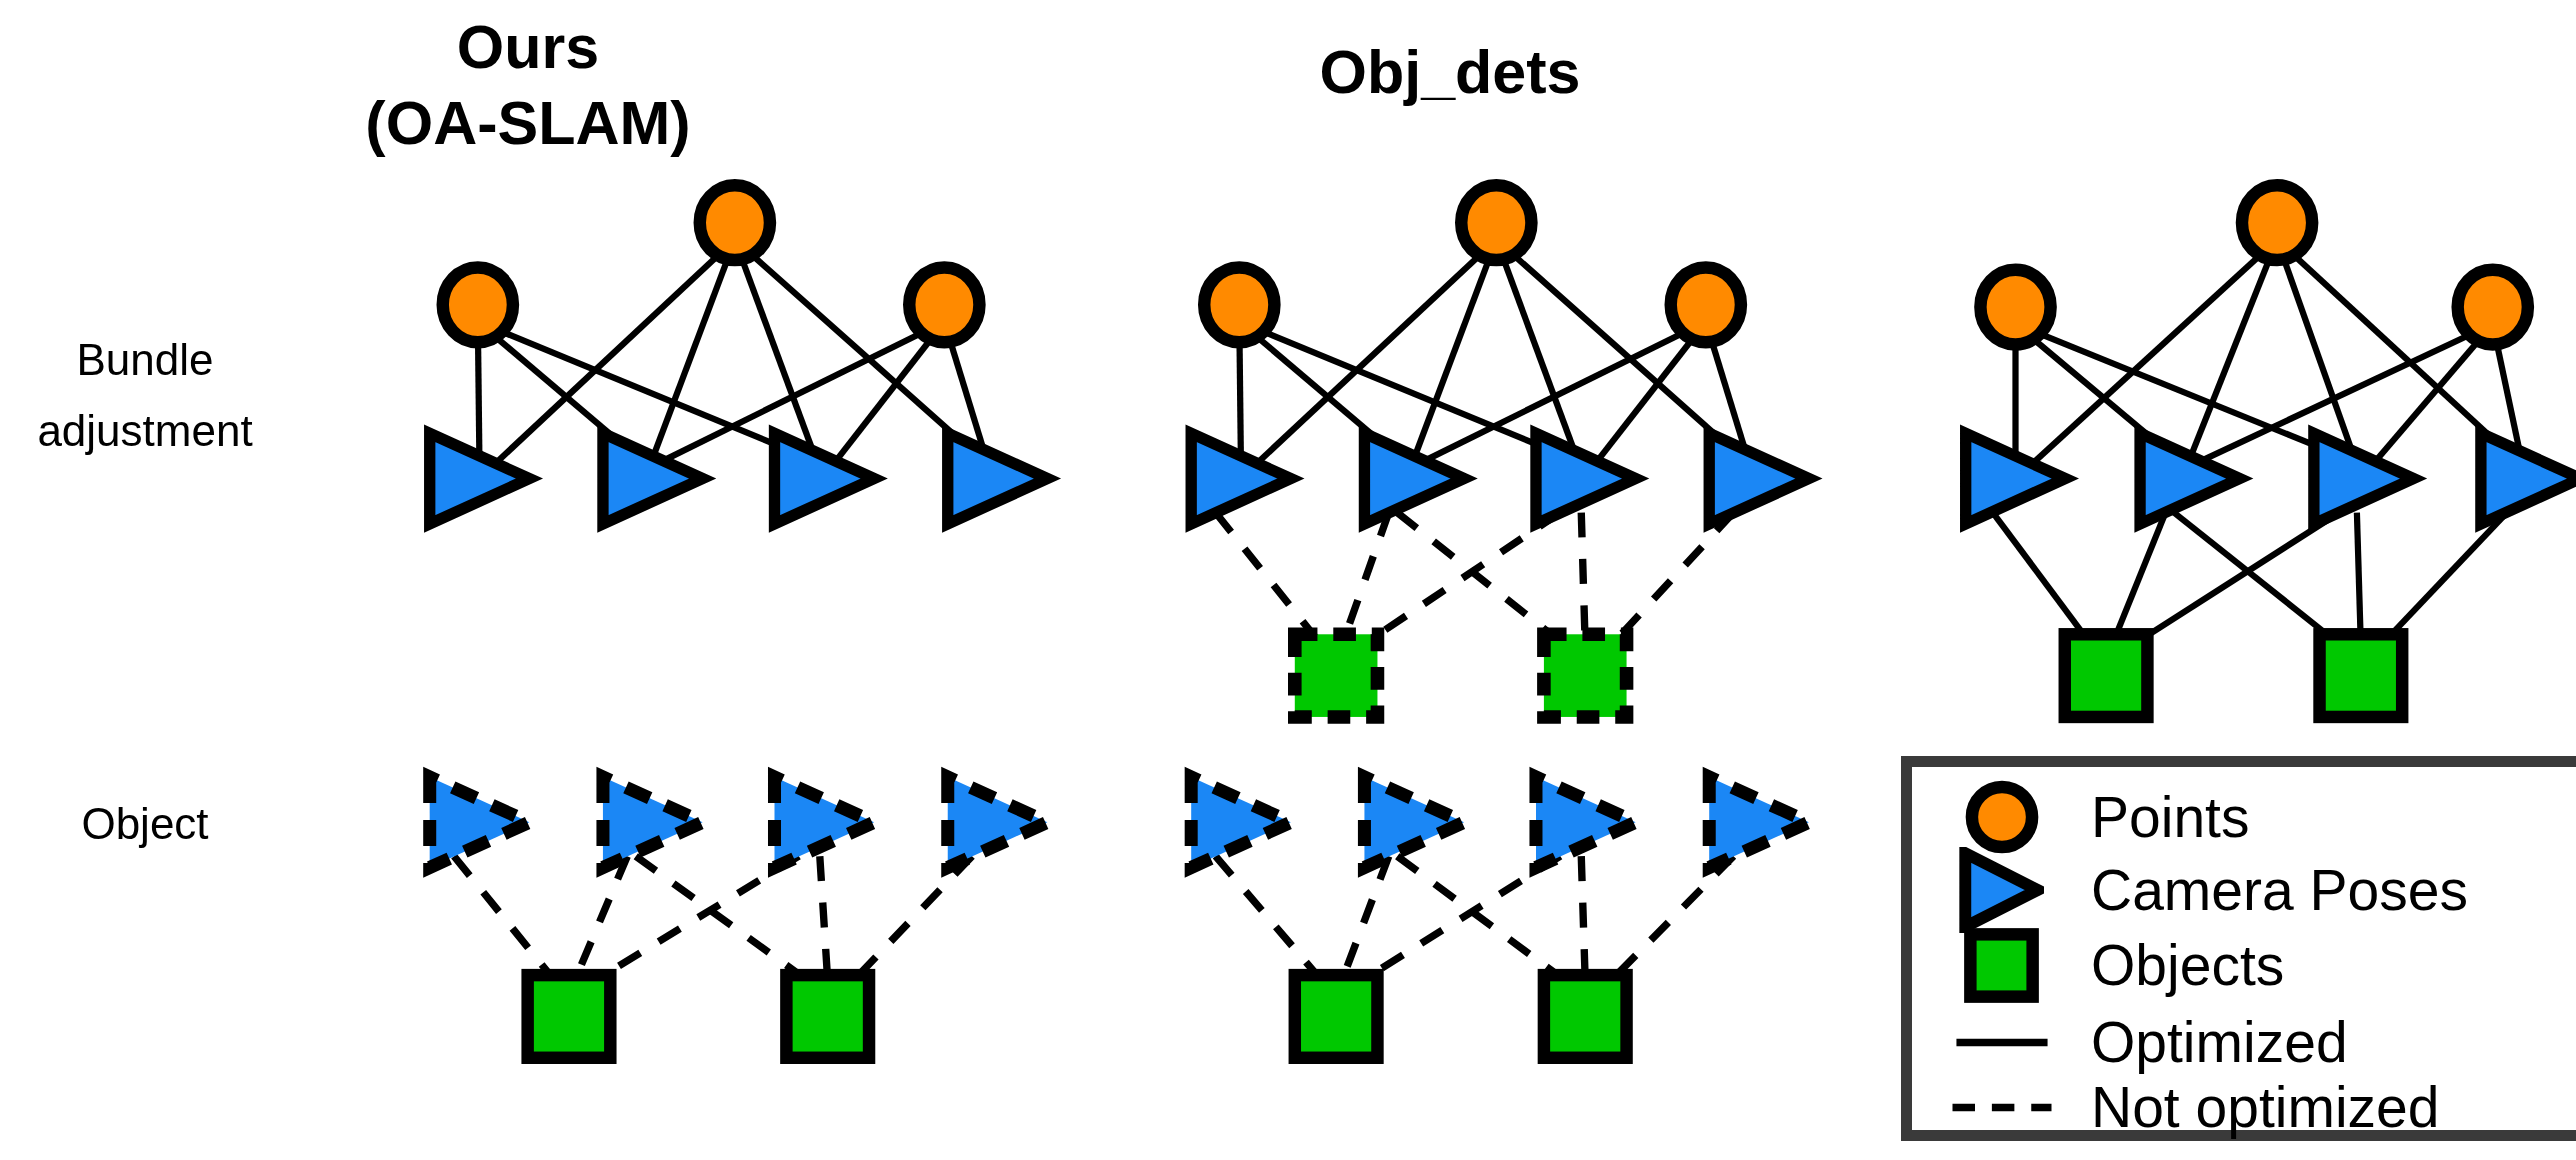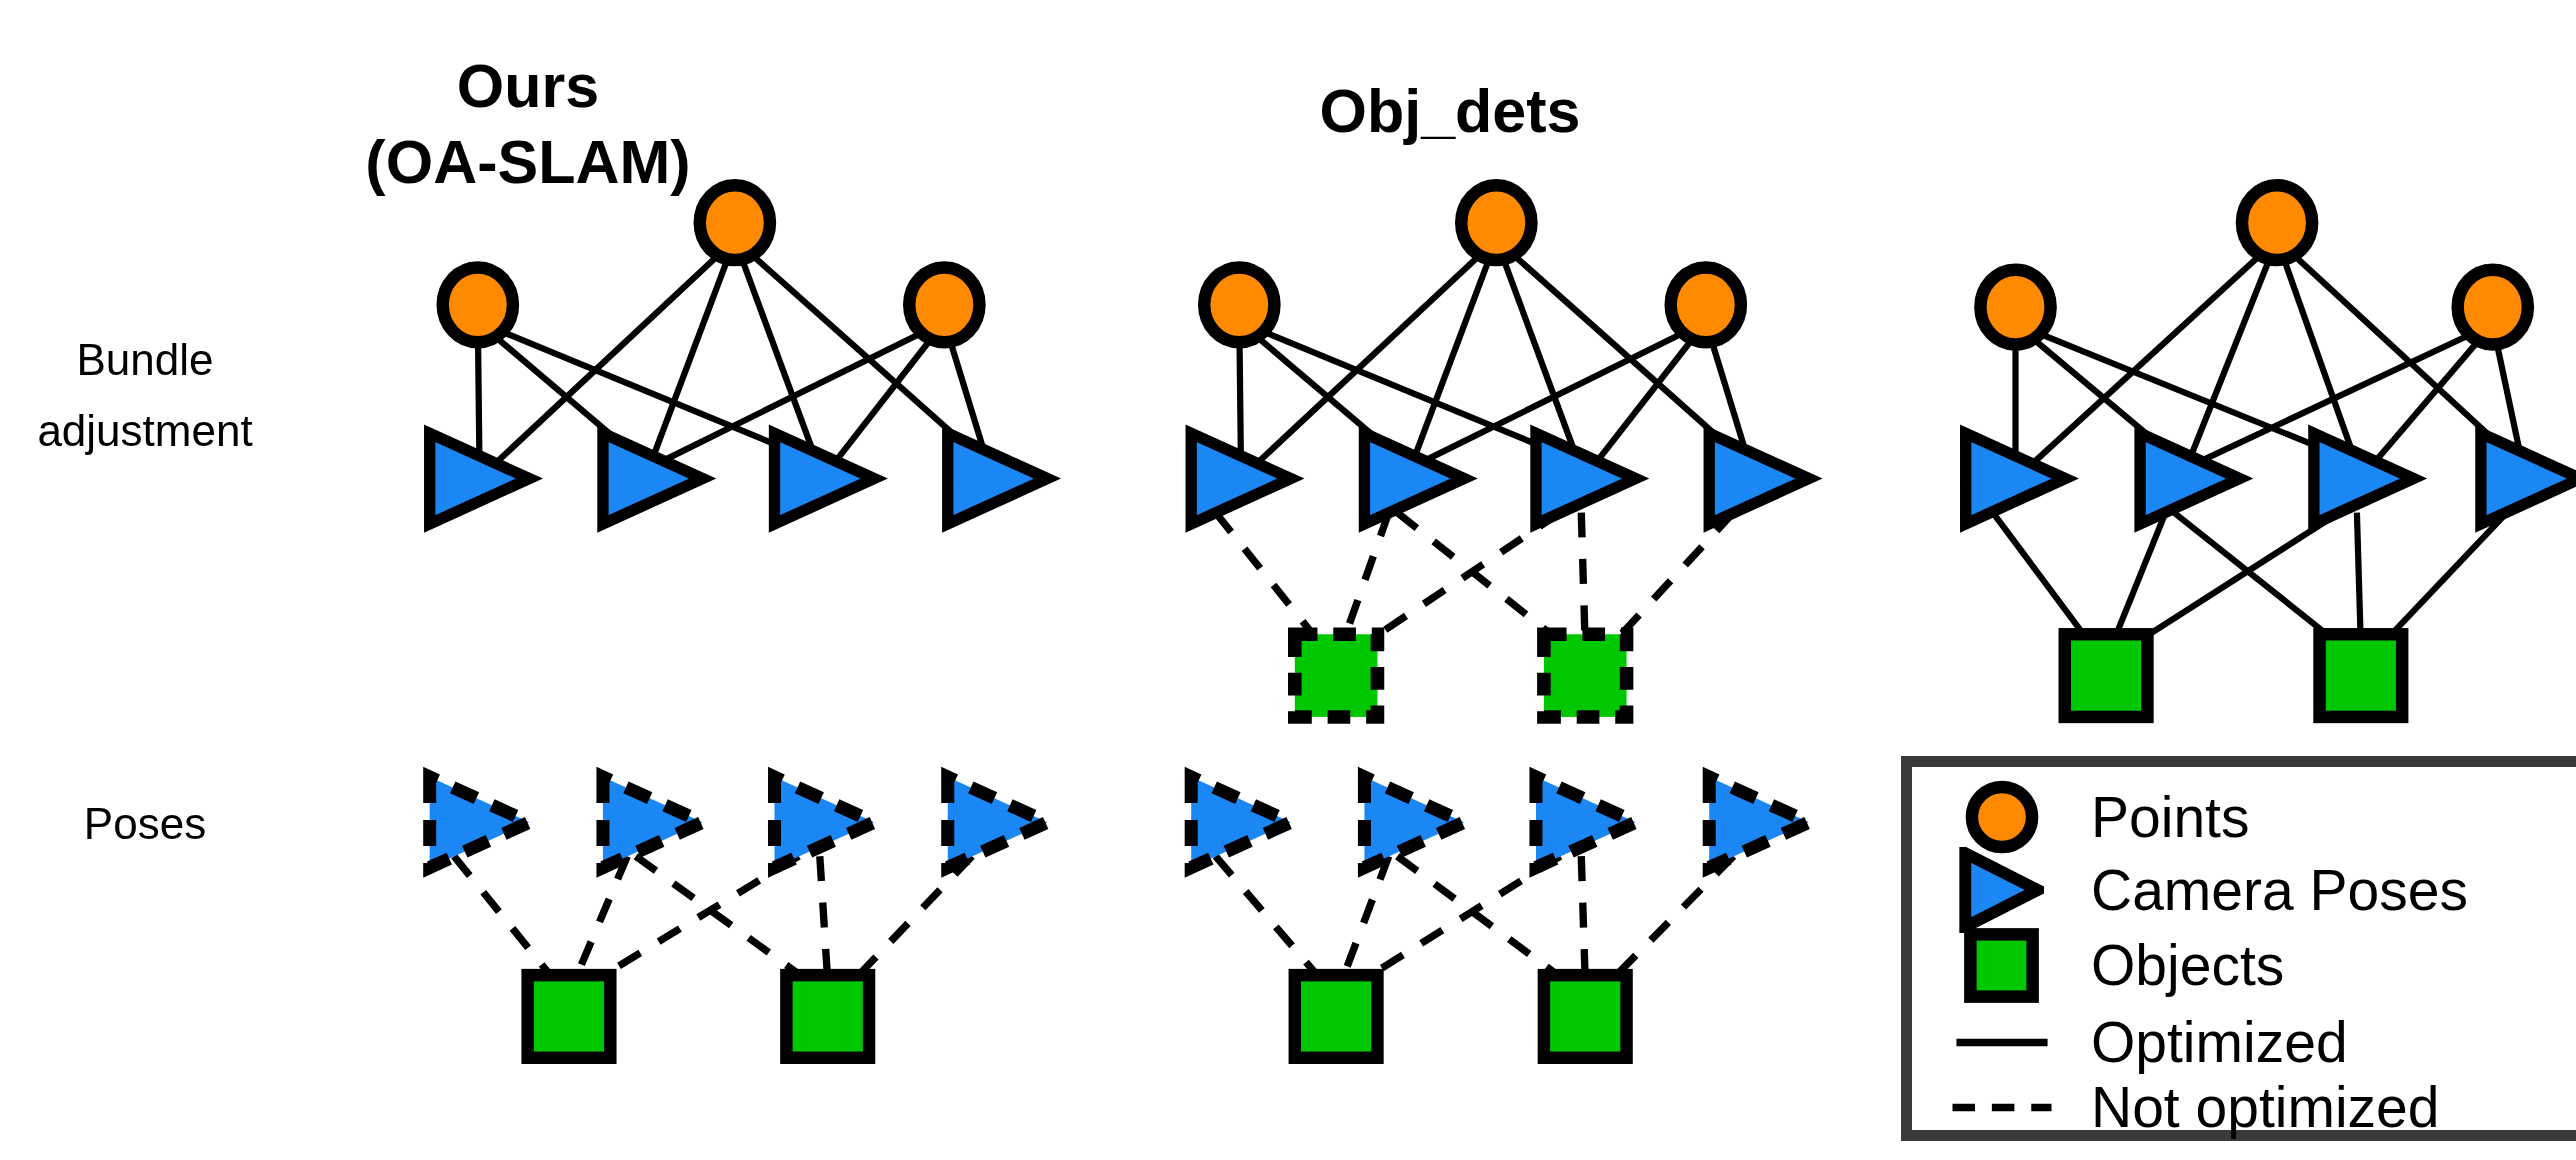--- a/index.html
+++ b/index.html
@@ -8,21 +8,21 @@
     background:var(--bg,#fff);
     font-family:"Liberation Sans", sans-serif;
     color:var(--text,#000);
   }
   #stage{position:absolute;inset:0;}
   svg.canvas{position:absolute;left:0;top:0;}
   .text-line{
     position:absolute;transform:translate(-50%,-50%);
     white-space:nowrap;line-height:1;
   }
-  .col-title{font-size:61px;font-weight:700;margin-top:39px;}
+  .col-title{font-size:61px;font-weight:700;}
   .row-label{font-size:44px;font-weight:400;}
   
   .edge{stroke:var(--edge,#000);stroke-width:11;fill:none;}
   .edge.dashed{stroke-width:13;stroke-dasharray:44 38;}
   .node-point{fill:var(--points,#FF8A00);stroke:var(--edge,#000);stroke-width:22;}
   .node-camera{fill:var(--cameras,#1B87F5);stroke:var(--edge,#000);stroke-width:20;stroke-linejoin:miter;}
   .node-camera.dashed-node{stroke-width:23;stroke-dasharray:46 30;}
   .node-object{fill:var(--objects,#00C800);stroke:var(--edge,#000);stroke-width:22;}
   .node-object.dashed-node{stroke-width:24;stroke-dasharray:40 28;}
   
@@ -148,21 +148,21 @@
         <rect x="2727" y="1722" width="146" height="146" class="node-object"></rect>
       </g>
     </svg>
 
   <div class="text-line col-title" style="left:528px;top:47px;">Ours</div>
   <div class="text-line col-title" style="left:1450px;top:72px;">Obj_dets</div>
   <div class="text-line col-title" style="left:528px;top:123px;">(OA-SLAM)</div>
 
   <div class="text-line row-label" style="left:145px;top:360px;">Bundle</div>
   <div class="text-line row-label" style="left:145px;top:431px;">adjustment</div>
-  <div class="text-line row-label" style="left:145px;top:824px;">Poses</div>
+  <div class="text-line row-label" style="left:145px;top:824px;">Object</div>
 
   <div class="legend">
 
     <div class="legend-row" style="top:50px;">
       <span class="legend-icon-cell">
         <svg width="84" height="84" viewBox="0 0 148 148">
           <ellipse cx="74" cy="74" rx="53" ry="53" class="node-point"></ellipse>
         </svg>
       </span>
       <span class="legend-label">Points</span>

